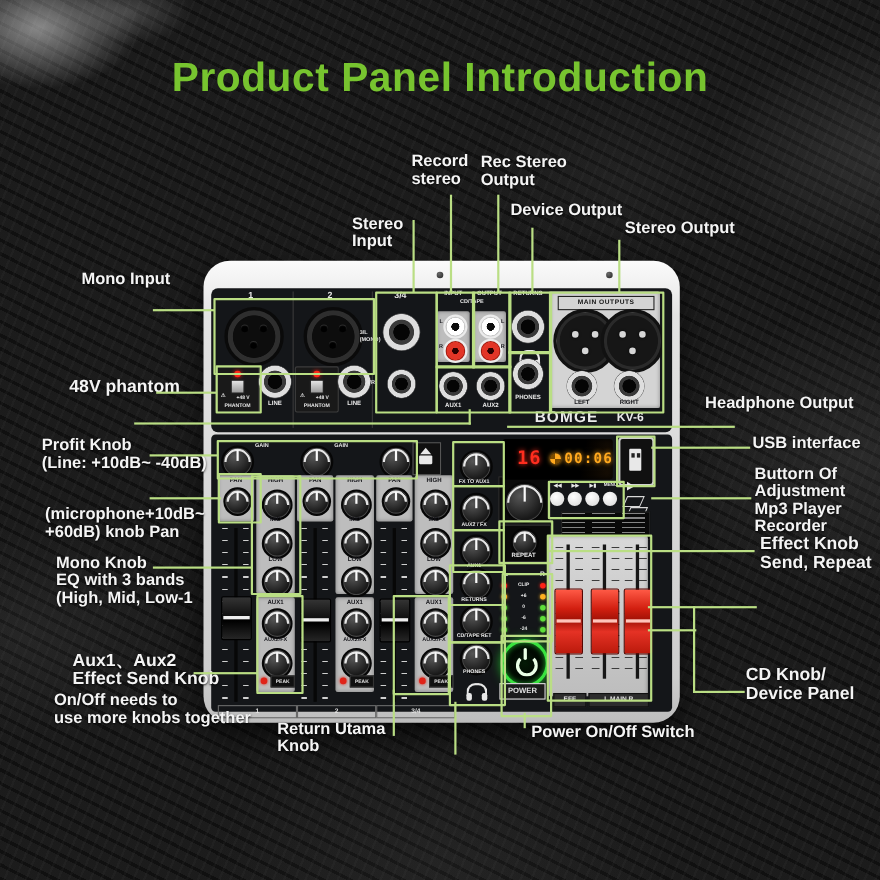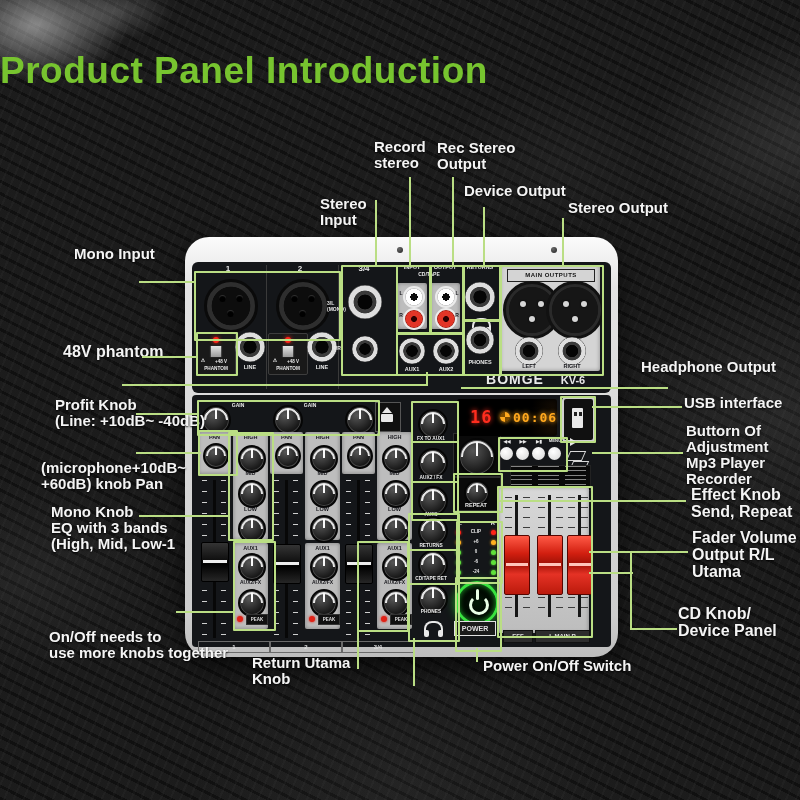--- a/index.html
+++ b/index.html
@@ -10,21 +10,21 @@
       radial-gradient(90px 50px at 120px 10px, rgba(190,190,190,.25), transparent 60%),
       radial-gradient(240px 170px at 795px 140px, rgba(130,130,130,.20), transparent 62%),
       radial-gradient(300px 220px at 98% 52%, rgba(120,120,120,.16), transparent 60%),
       radial-gradient(240px 160px at 3% 72%, rgba(110,110,110,.13), transparent 60%),
       radial-gradient(340px 220px at 50% 98%, rgba(95,95,95,.12), transparent 60%),
       radial-gradient(200px 130px at 70% 20%, rgba(90,90,90,.10), transparent 60%),
       repeating-linear-gradient(113deg, rgba(255,255,255,.025) 0 2px, rgba(0,0,0,0) 2px 9px),
       repeating-linear-gradient(27deg, rgba(0,0,0,.35) 0 3px, rgba(255,255,255,.015) 3px 11px),
       #181818}
   .abs{position:absolute}
-  #title{position:absolute;left:0;top:50px;width:800px;
+  #title{position:absolute;left:0;top:50px;width:800px;text-align:center;
     color:#77c42f;font-size:37px;font-weight:bold;letter-spacing:.5px}
   .lbl{position:absolute;color:#f4f4f4;font-weight:bold;white-space:pre-line;line-height:1.07;
     text-shadow:0 1px 2px rgba(0,0,0,.9)}
   .gline{position:absolute;background:#bade84;z-index:40}
   .gbox{position:absolute;border:2px solid #bade84;z-index:39;border-radius:1px}
   
   #mixer{position:absolute;left:185px;top:237px;width:433px;height:420px;border-radius:24px;
     background:linear-gradient(180deg,#fbfbfb,#e3e3e3 12%,#cdcdcd 90%,#bdbdbd);
     box-shadow:0 12px 28px rgba(0,0,0,.65)}
   .panel{position:absolute;background:#141619;border-radius:6px}
@@ -418,39 +418,38 @@
   <div class="lbl" style="left:374px;top:139px;font-size:15px">Record
 stereo</div>
   <div class="lbl" style="left:437px;top:140px;font-size:15px">Rec Stereo
 Output</div>
   <div class="lbl" style="left:464px;top:183px;font-size:15px">Device Output</div>
   <div class="lbl" style="left:568px;top:200px;font-size:15px">Stereo Output</div>
   <div class="lbl" style="left:320px;top:196px;font-size:15px">Stereo
 Input</div>
   <div class="lbl" style="left:74px;top:246px;font-size:15px">Mono Input</div>
   <div class="lbl" style="left:63px;top:343px;font-size:16px">48V phantom</div>
-  <div class="lbl" style="left:55px;top:397px;font-size:15px">Profit Knob
+  <div class="lbl" style="left:38px;top:397px;font-size:15px">Profit Knob
 (Line: +10dB~ -40dB)</div>
   <div class="lbl" style="left:41px;top:460px;font-size:15px">(microphone+10dB~
 +60dB) knob Pan</div>
   <div class="lbl" style="left:51px;top:504px;font-size:15px">Mono Knob
 EQ with 3 bands
 (High, Mid, Low-1</div>
+  <div class="lbl" style="left:66px;top:592px;font-size:16px">Aux1、Aux2
+Effect Send Knob</div>
   <div class="lbl" style="left:49px;top:629px;font-size:15px">On/Off needs to
 use more knobs together</div>
   <div class="lbl" style="left:252px;top:655px;font-size:15px">Return Utama
 Knob</div>
   <div class="lbl" style="left:483px;top:658px;font-size:15px">Power On/Off Switch</div>
   <div class="lbl" style="left:641px;top:359px;font-size:15px">Headphone Output</div>
   <div class="lbl" style="left:684px;top:395px;font-size:15px">USB interface</div>
   <div class="lbl" style="left:686px;top:423px;font-size:15px">Buttorn Of
 Adjustment
 Mp3 Player
 Recorder</div>
   <div class="lbl" style="left:691px;top:486px;font-size:16px">Effect Knob
 Send, Repeat</div>
-  <div class="lbl" style="left:692px;top:529px;font-size:16px">Fader Volume
-Output R/L
-Utama</div>
   <div class="lbl" style="left:678px;top:605px;font-size:16px">CD Knob/
 Device Panel</div>
 
 </div>
 
 </body></html>

